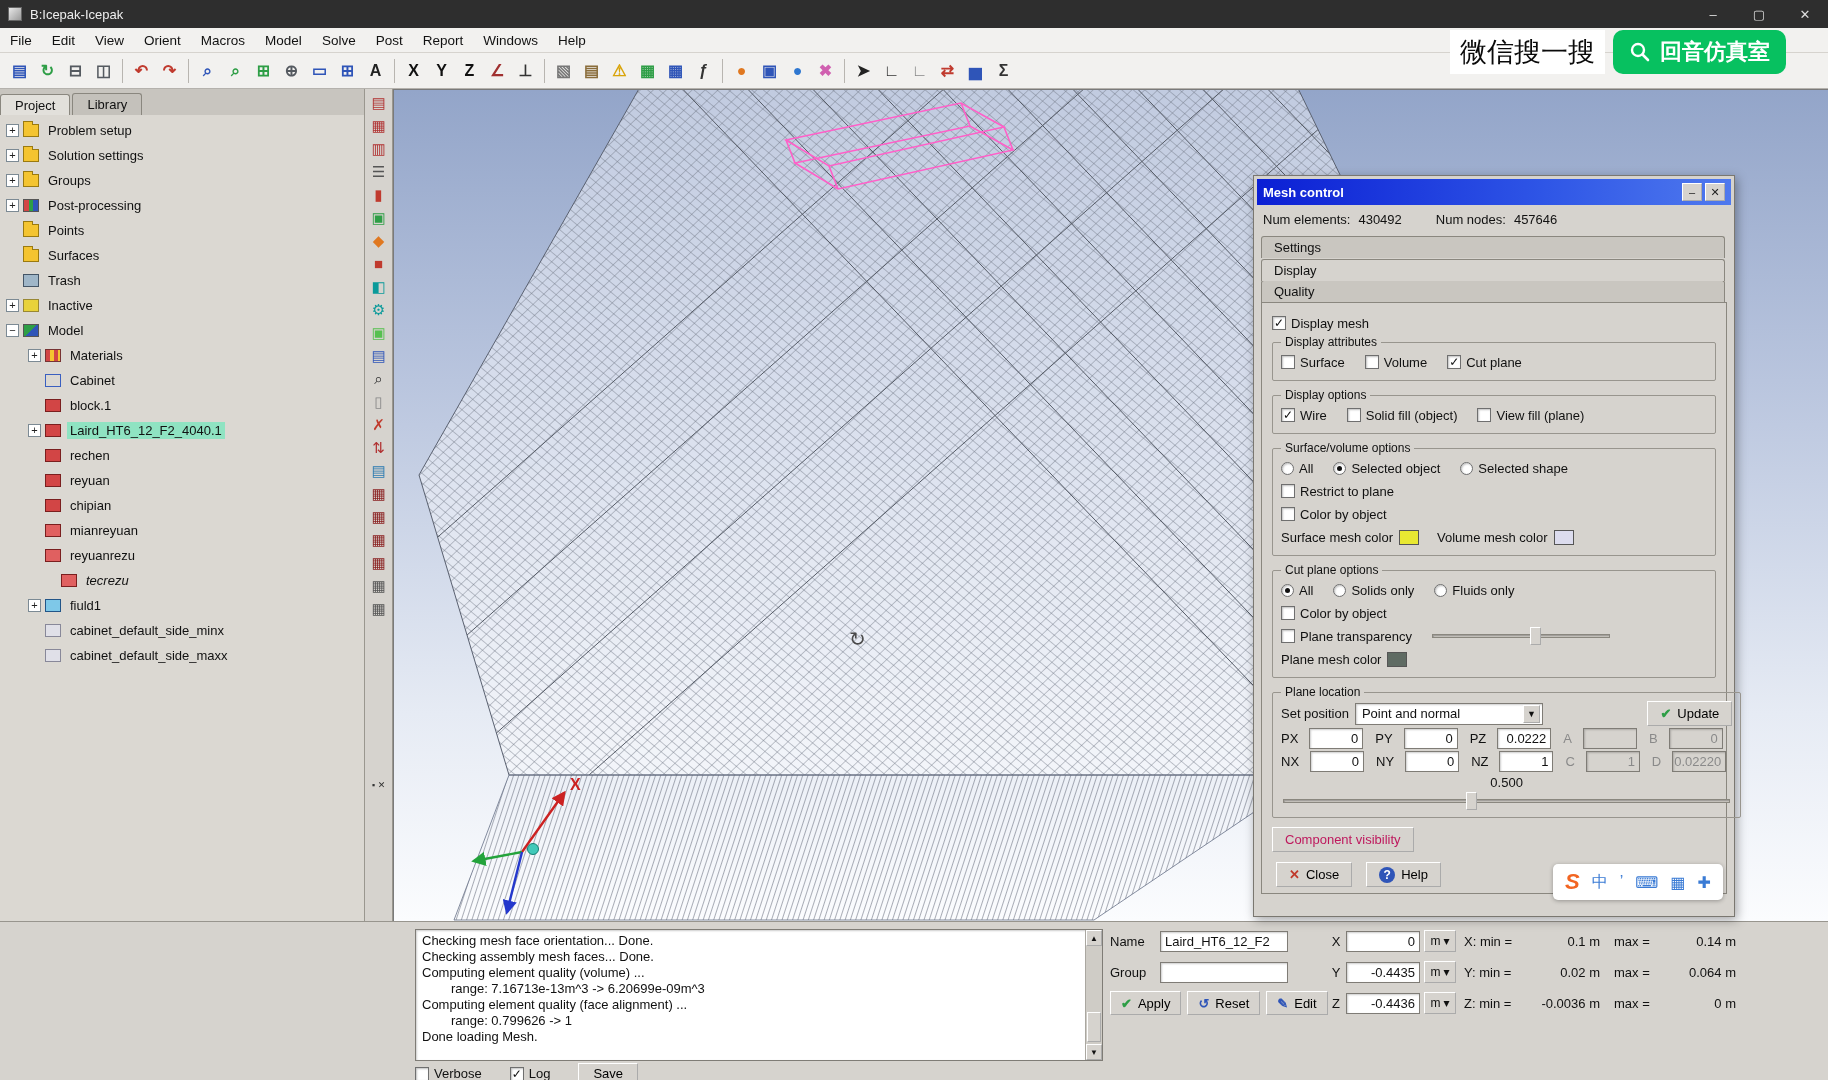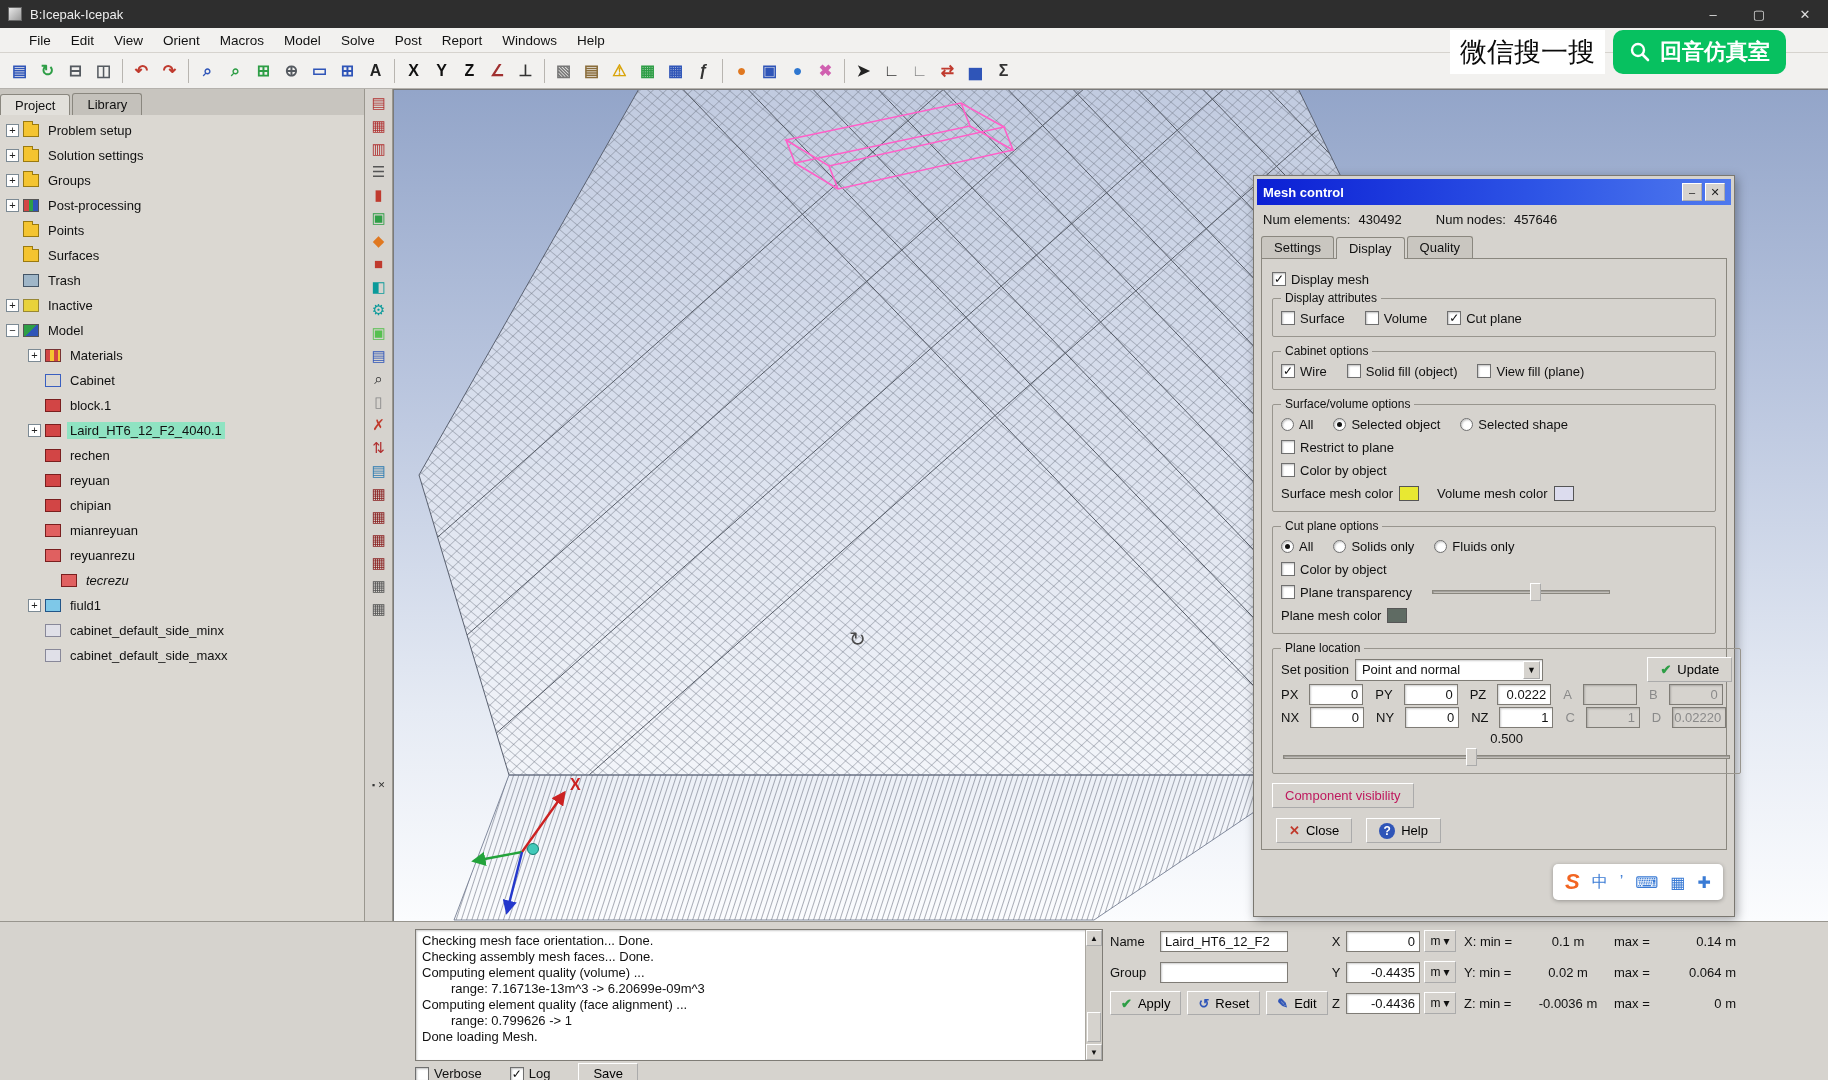--- a/index.html
+++ b/index.html
@@ -8,21 +8,21 @@
     position:relative; width:1828px; height:1080px; overflow:hidden;
     font-family:"Liberation Sans", sans-serif; font-size:13px; color:#111;
     background:#d6d3ce;
   }
   
   .titlebar{position:absolute;left:0;top:0;width:1828px;height:28px;background:#2e2e2e;color:#eee;display:flex;align-items:center;padding-left:8px;gap:8px;z-index:10;}
   .app-ic{width:14px;height:14px;background:linear-gradient(135deg,#e8e8e8,#9a9a9a);border:1px solid #666;flex:none;}
   .win-btns{margin-left:auto;display:flex;height:100%;}
   .wbtn{width:46px;height:100%;display:flex;align-items:center;justify-content:center;font-size:13px;color:#ddd;}
   
-  .menubar{position:absolute;left:0;top:28px;width:1828px;height:25px;background:#f2f1ef;display:flex;align-items:center;padding-left:20px;gap:2px;border-bottom:1px solid #d6d3ce;z-index:5;}
+  .menubar{position:absolute;left:0;top:28px;width:1828px;height:25px;background:#f2f1ef;display:flex;align-items:center;padding-left:1px;gap:2px;border-bottom:1px solid #d6d3ce;z-index:5;}
   .menu-item{padding:2px 9px;font-size:13.5px;}
   
   .toolbar{position:absolute;left:0;top:53px;width:1828px;height:36px;background:#f2f1ef;border-bottom:1px solid #b5b2ad;display:flex;align-items:center;padding-left:6px;gap:1px;z-index:5;}
   .tool{width:27px;height:27px;display:flex;align-items:center;justify-content:center;font-size:16px;font-weight:bold;border:1px solid transparent;}
   .tb-sep{width:1px;height:24px;background:#b8b5b0;margin:0 4px;}
   
   .sidebar{position:absolute;left:0;top:89px;width:365px;height:991px;background:#d6d3ce;border-right:1px solid #9a978f;z-index:4;}
   .side-tabs{height:26px;display:flex;align-items:flex-end;background:#c8c5bf;}
   .side-tab{padding:3px 14px;border:1px solid #8a877f;border-bottom:none;background:#c4c1bb;border-radius:3px 3px 0 0;margin-right:2px;}
   .side-tab.active{background:#e2e0db;position:relative;top:1px;}
@@ -52,21 +52,21 @@
   .vt-mini{margin-top:160px;display:flex;gap:3px;font-size:9px;color:#333;}
   
   .viewport{position:absolute;left:393px;top:89px;width:1435px;height:832px;overflow:hidden;border-top:1px solid #7a7a7a;border-left:1px solid #7a7a7a;background:linear-gradient(180deg,#93a5c9 0%,#b9c5de 35%,#e6ebf4 75%,#fbfcfe 100%);}
   
   .dialog{position:absolute;left:1253px;top:175px;width:482px;height:742px;background:#d6d3ce;border:1px solid #7a7770;box-shadow:2px 3px 10px rgba(0,0,0,.35);padding:3px;z-index:30;}
   .dlg-title{height:26px;background:linear-gradient(90deg,#0b1fd4 0%,#2e55e6 60%,#4f79ee 100%);display:flex;align-items:center;color:#fff;font-weight:bold;padding:0 6px;}
   .dlg-btns{margin-left:auto;display:flex;gap:3px;}
   .dbtn{width:20px;height:18px;background:#d6d3ce;border:1px outset #fff;font-size:11px;display:flex;align-items:center;justify-content:center;color:#222;font-weight:normal;}
   .dlg-stats{display:flex;padding:7px 6px 5px;}
   .stat{display:flex;gap:8px;margin-right:34px;}
-  .dlg-tabs{display:flex;padding:4px 4px 0;}
+  .dlg-tabs{display:flex;padding:4px 4px 0;flex-direction:column;}
   .dlg-tab{padding:3px 12px;border:1px solid #8a877f;border-bottom:none;border-radius:3px 3px 0 0;background:#c9c6c0;margin-right:2px;position:relative;}
   .dlg-tab.active{background:#d6d3ce;top:1px;z-index:2;}
   .tab-page{border:1px solid #8a877f;margin:0 4px;padding:8px 10px 6px;background:#d6d3ce;}
   fieldset{border:1px solid #98958e;border-radius:2px;margin:0 0 7px;padding:1px 8px 6px;}
   legend{font-size:12px;padding:0 4px;}
   .row{display:flex;align-items:center;gap:6px;min-height:22px;margin:1px 0;}
   .cb{width:14px;height:14px;background:#fff;border:1px solid #6f6f6f;box-shadow:inset 1px 1px 2px rgba(0,0,0,.25);font-size:12px;line-height:13px;text-align:center;color:#111;flex:none;}
   .rb{width:13px;height:13px;border-radius:50%;background:#fff;border:1px solid #6f6f6f;box-shadow:inset 1px 1px 2px rgba(0,0,0,.25);position:relative;flex:none;}
   .rb.on::after{content:"";position:absolute;left:3px;top:3px;width:5px;height:5px;border-radius:50%;background:#111;}
   .chk-item{display:flex;align-items:center;gap:5px;margin-right:14px;}
@@ -100,21 +100,21 @@
   .prow{display:flex;align-items:center;height:26px;gap:8px;}
   .pleft{width:212px;display:flex;align-items:center;gap:6px;flex:none;}
   .plab{width:44px;flex:none;}
   .pfld{width:128px;justify-content:flex-start;}
   .pcoordcell{display:flex;align-items:center;gap:4px;flex:none;}
   .paxis{width:12px;text-align:center;flex:none;}
   .pcoord{width:74px;}
   .punit{width:32px;height:22px;border:1px outset #fff;background:#d6d3ce;display:flex;align-items:center;justify-content:center;gap:3px;font-size:12px;flex:none;}
   .prange{display:flex;align-items:center;}
   .prange .rl{width:72px;}
-  .prange .rmin{width:78px;text-align:center;padding-right:14px;}
+  .prange .rmin{width:78px;text-align:right;padding-right:14px;}
   .prange .rml{width:52px;}
   .prange .rmax{width:70px;text-align:right;}
   .pbtn{height:24px;padding:0 10px;}
   
   .watermark{position:absolute;left:1450px;top:30px;display:flex;align-items:center;gap:8px;z-index:50;}
   .wm-text{font-size:27px;color:#0a0a0a;background:#fff;padding:4px 10px;}
   .wm-btn{height:44px;border-radius:10px;display:flex;align-items:center;gap:9px;padding:0 16px;color:#fff;font-size:22px;font-weight:bold;}
   .ime{position:absolute;left:1553px;top:864px;height:36px;background:#fff;border-radius:5px;box-shadow:0 1px 4px rgba(0,0,0,.3);display:flex;align-items:center;padding:0 12px;gap:12px;z-index:40;}
   .ime-ic{font-size:16px;}
   .ime-logo{font-size:22px;font-weight:bold;font-style:italic;}
@@ -436,21 +436,21 @@
             <span class="cb"></span>
             <span>Volume</span>
           </label>
           <label class="chk-item">
             <span class="cb">✓</span>
             <span>Cut plane</span>
           </label>
         </div>
     </fieldset>
     <fieldset>
-      <legend>Cabinet options</legend>
+      <legend>Display options</legend>
       <div class="row" id="fs-opt-row">
           <label class="chk-item">
             <span class="cb">✓</span>
             <span>Wire</span>
           </label>
           <label class="chk-item">
             <span class="cb"></span>
             <span>Solid fill (object)</span>
           </label>
           <label class="chk-item">

